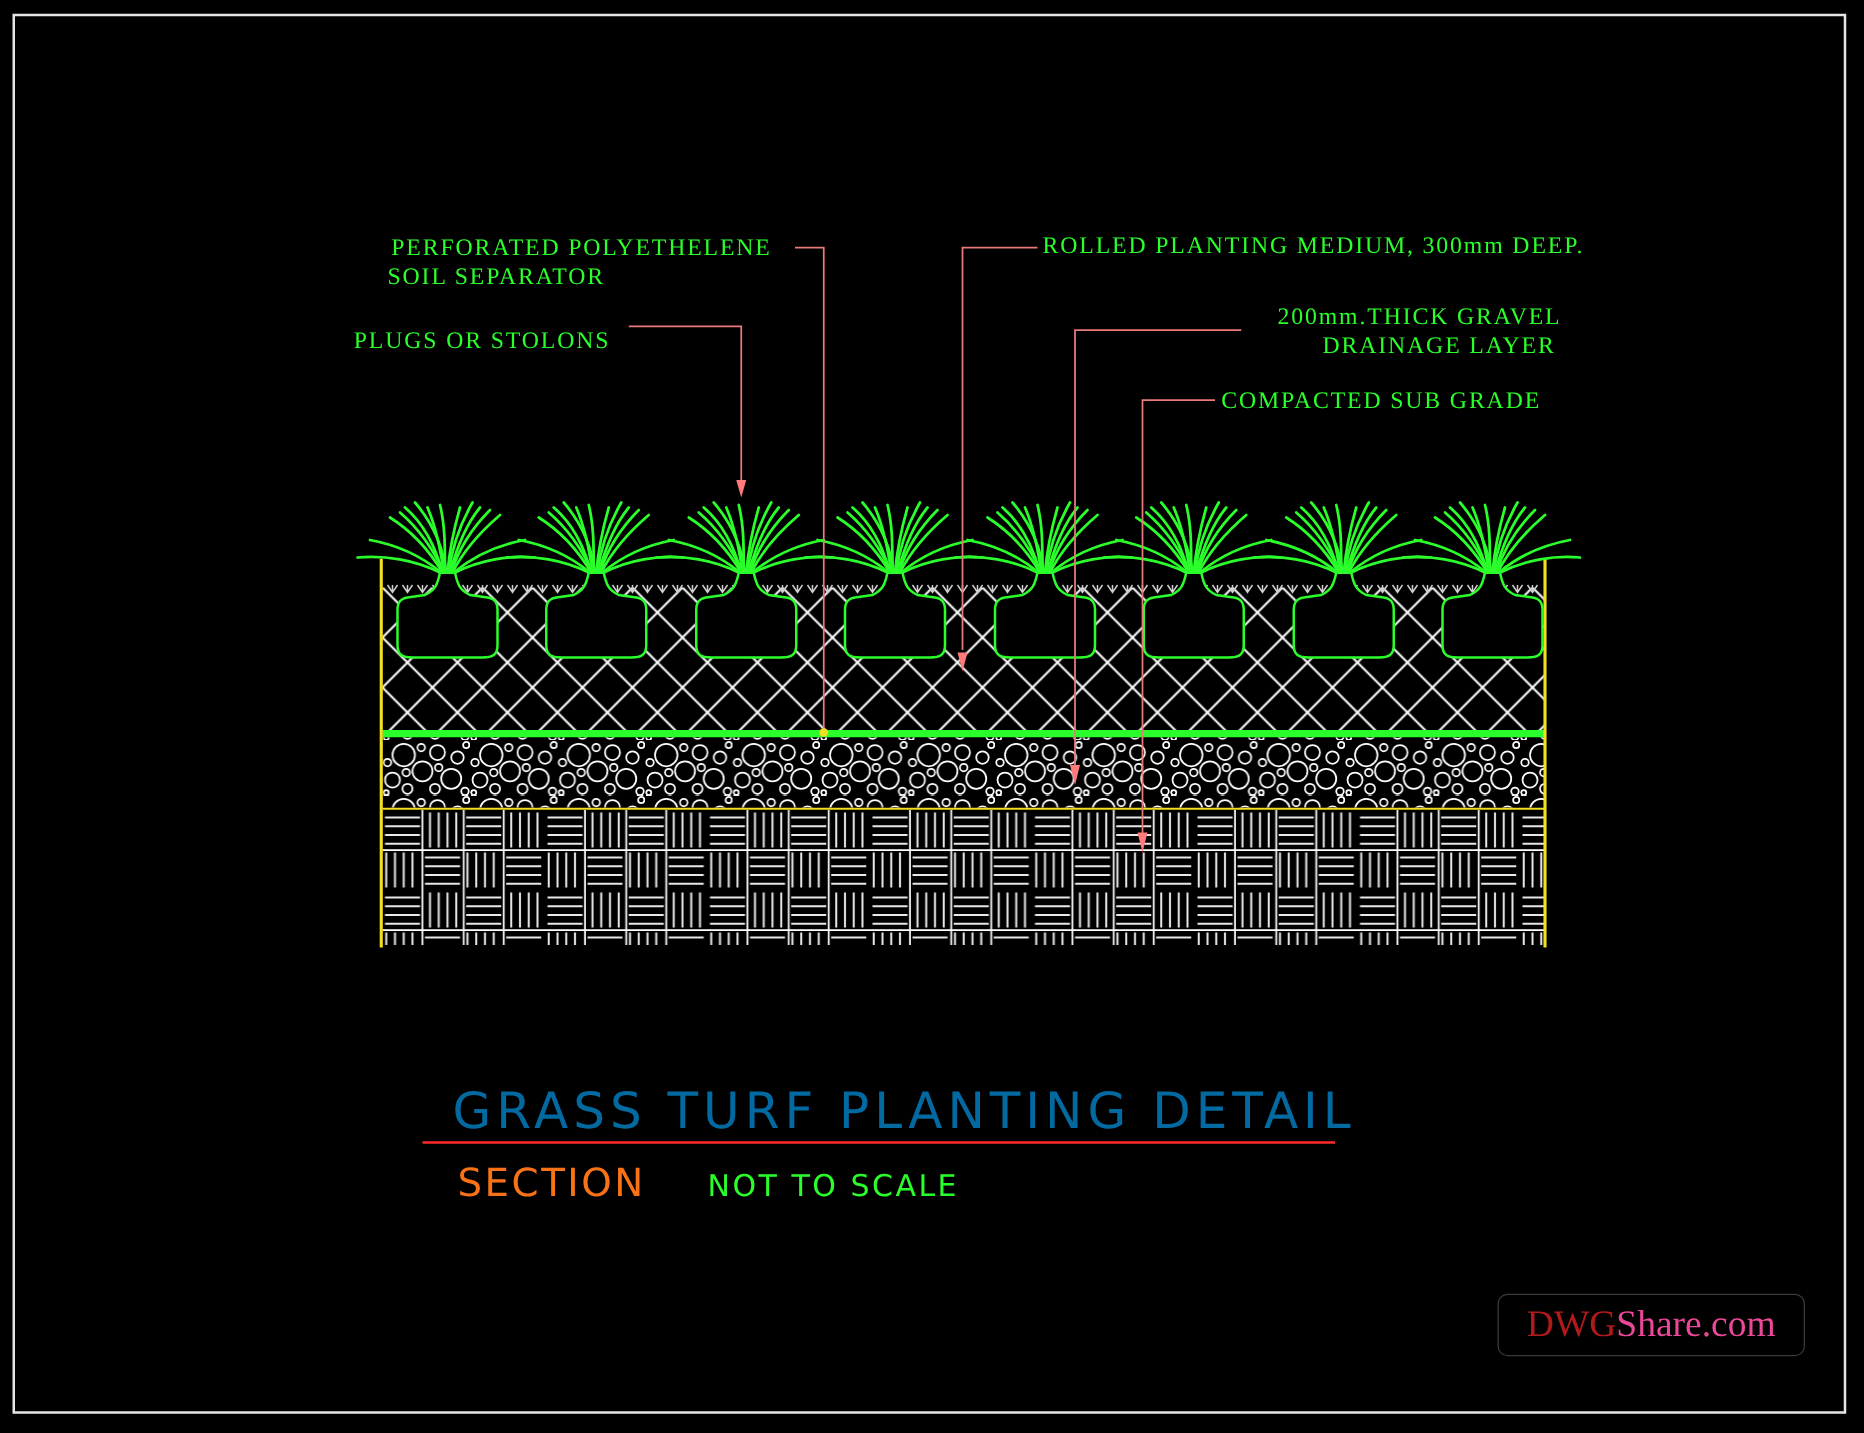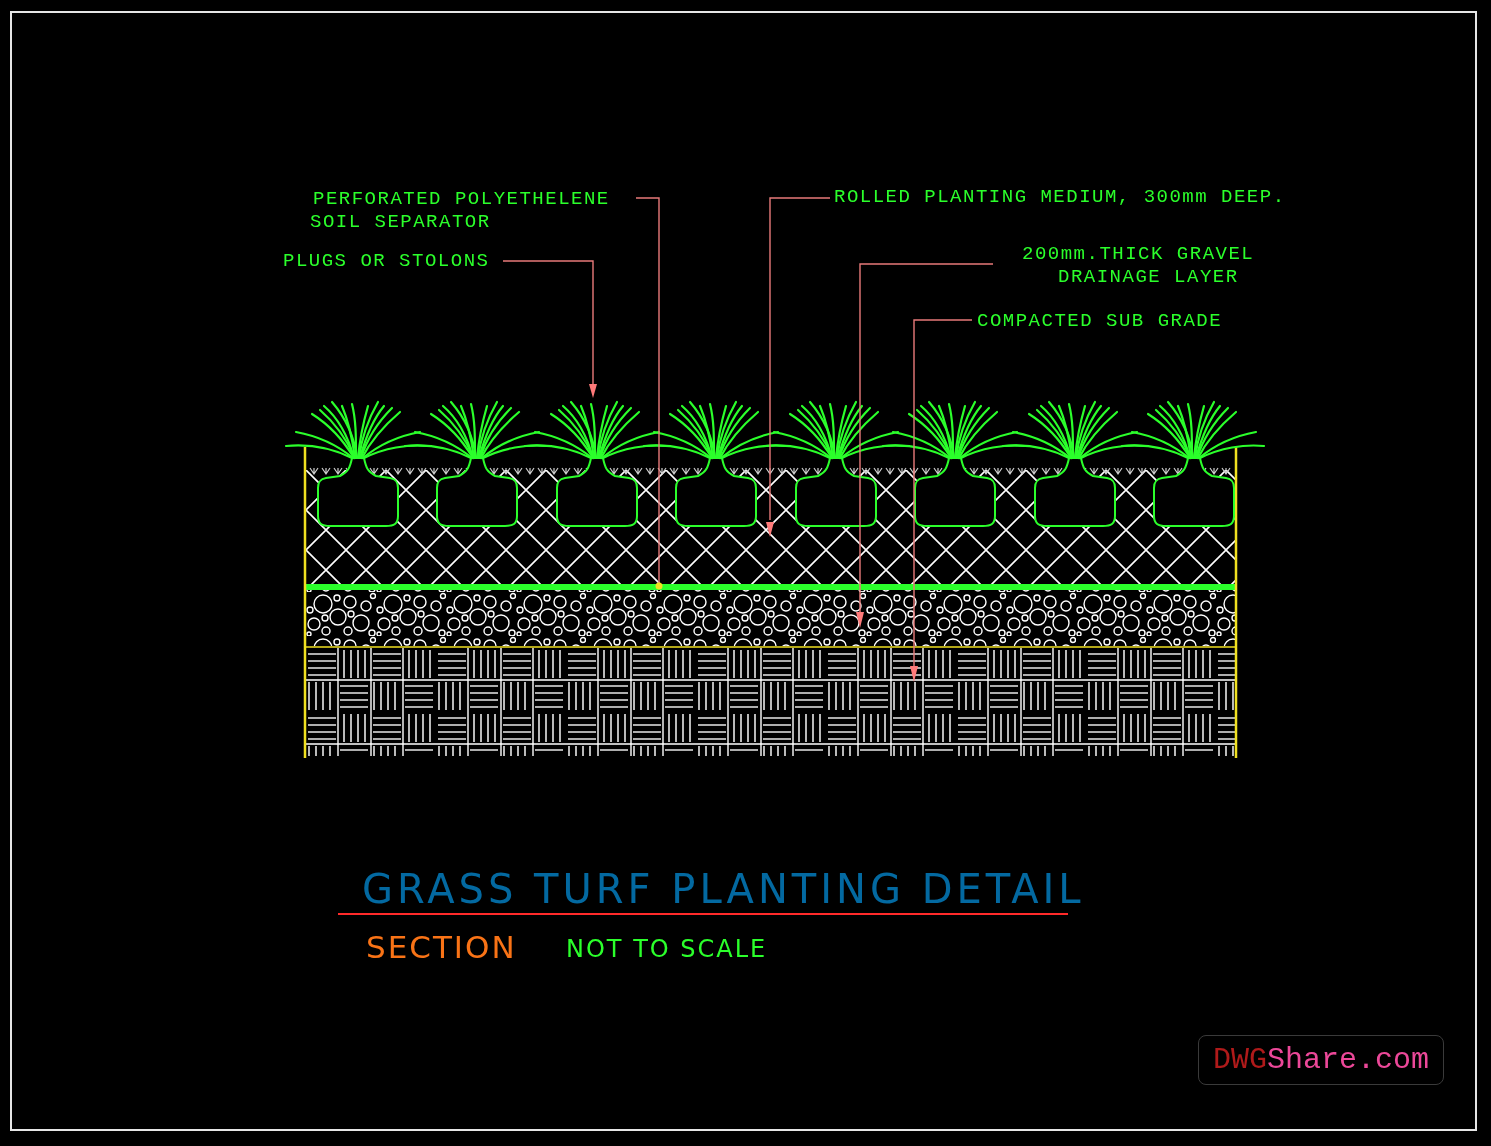--- a/index.html
+++ b/index.html
@@ -1,34 +1,34 @@
 <!DOCTYPE html>
 <html><head>
 <meta charset="utf-8">
 <style>
   html, body { margin:0; padding:0; background:#000; }
   body { width:1491px; height:1146px; position:relative; overflow:hidden; font-family:"DejaVu Sans", sans-serif; }
   .frame { position:absolute; left:10px; top:11px; width:1467px; height:1120px; border:2px solid #e6e6e6; box-sizing:border-box; }
-  .lbl { position:absolute; color:#2bff2b; font-family:Liberation Mono, monospace; font-size:19px; letter-spacing:1.5px; line-height:22px; white-space:nowrap; font-weight:normal; }
+  .lbl { position:absolute; color:#2bff2b; font-family:Liberation Serif, serif; font-size:19px; letter-spacing:1.5px; line-height:22px; white-space:nowrap; font-weight:normal; }
   .title { position:absolute; left:362px; top:866px; color:#0369a1; font-size:40px; letter-spacing:4px; font-family:"DejaVu Sans", sans-serif; font-weight:normal; white-space:nowrap; line-height:46px; }
   .title-rule { position:absolute; left:338px; top:913px; width:730px; height:2px; background:#ff2a2a; }
   .sub1 { position:absolute; left:366px; top:928px; color:#f97316; font-size:31px; letter-spacing:2px; white-space:nowrap; line-height:38px; }
   .sub2 { position:absolute; left:566px; top:934px; color:#2bff2b; font-size:24px; letter-spacing:2px; white-space:nowrap; line-height:30px; }
-  .wm { position:absolute; left:1198px; top:1035px; width:246px; height:50px; border:1px solid #3a3a3a; border-radius:8px; box-sizing:border-box; display:flex; align-items:center; justify-content:center; font-family:Liberation Mono, monospace; font-size:30px; }
+  .wm { position:absolute; left:1198px; top:1035px; width:246px; height:50px; border:1px solid #3a3a3a; border-radius:8px; box-sizing:border-box; display:flex; align-items:center; justify-content:center; font-family:Liberation Serif, serif; font-size:30px; }
   .wm .a { color:#b01a1a; } .wm .b { color:#ec4899; }
   svg.drawing { position:absolute; left:0; top:0; }
 </style>
 </head>
 <body>
 
 <div class="frame"></div>
 
 <div class="lbl" style="left:313px;top:188px;">PERFORATED POLYETHELENE</div>
 <div class="lbl" style="left:310px;top:211px;">SOIL SEPARATOR</div>
-<div class="lbl" style="left:283px;top:250px;">PLUGS OR STOLONS</div>
+<div class="lbl" style="left:283px;top:262px;">PLUGS OR STOLONS</div>
 <div class="lbl" style="left:834px;top:186px;">ROLLED PLANTING MEDIUM, 300mm DEEP.</div>
 <div class="lbl" style="left:1022px;top:243px;">200mm.THICK GRAVEL</div>
 <div class="lbl" style="left:1058px;top:266px;text-align:right;">DRAINAGE LAYER</div>
 <div class="lbl" style="left:977px;top:310px;">COMPACTED SUB GRADE</div>
 
 <svg class="drawing" width="1491" height="1146" viewBox="0 0 1491 1146">
   <defs>
     <pattern id="xhatch" width="40" height="40" patternUnits="userSpaceOnUse" x="306" y="470">
       <path d="M0 0 L40 40 M40 0 L0 40" stroke="#fff" stroke-width="1.6"></path>
     </pattern>

